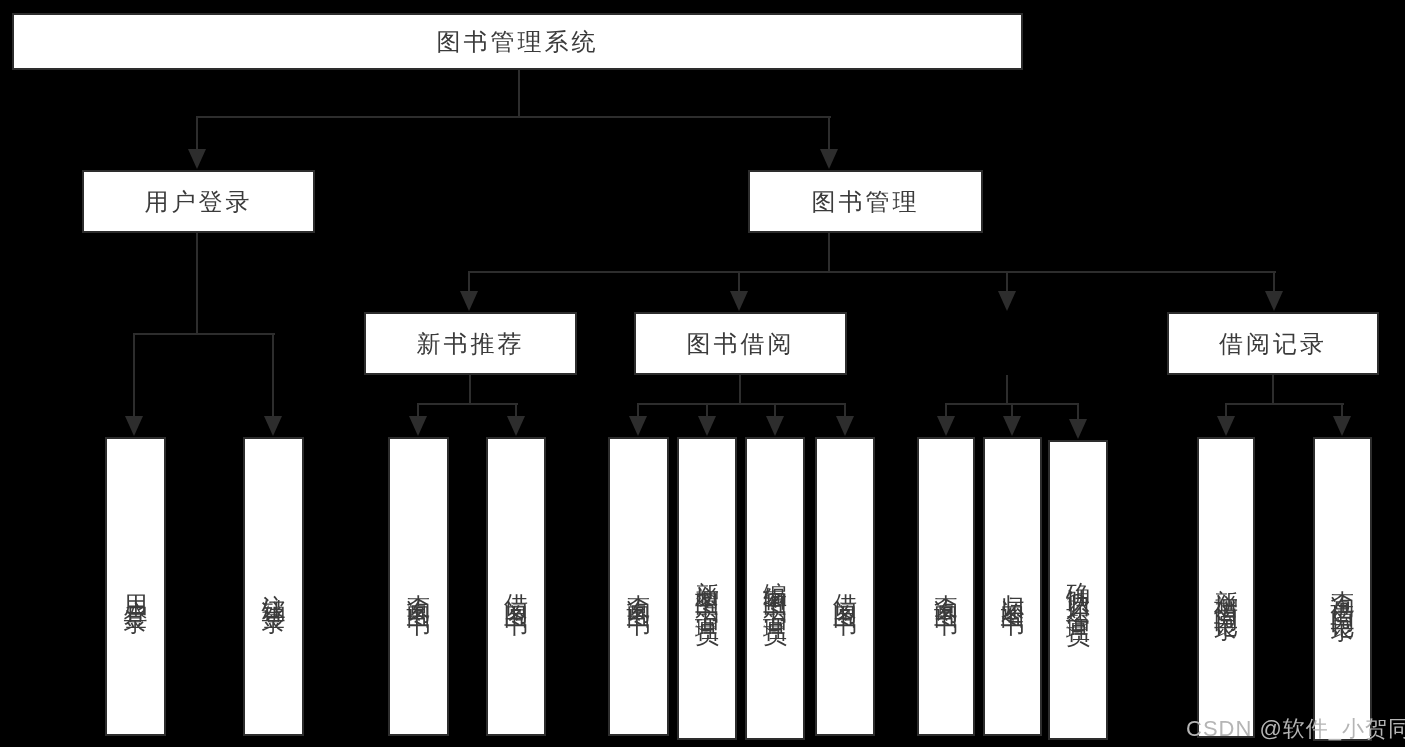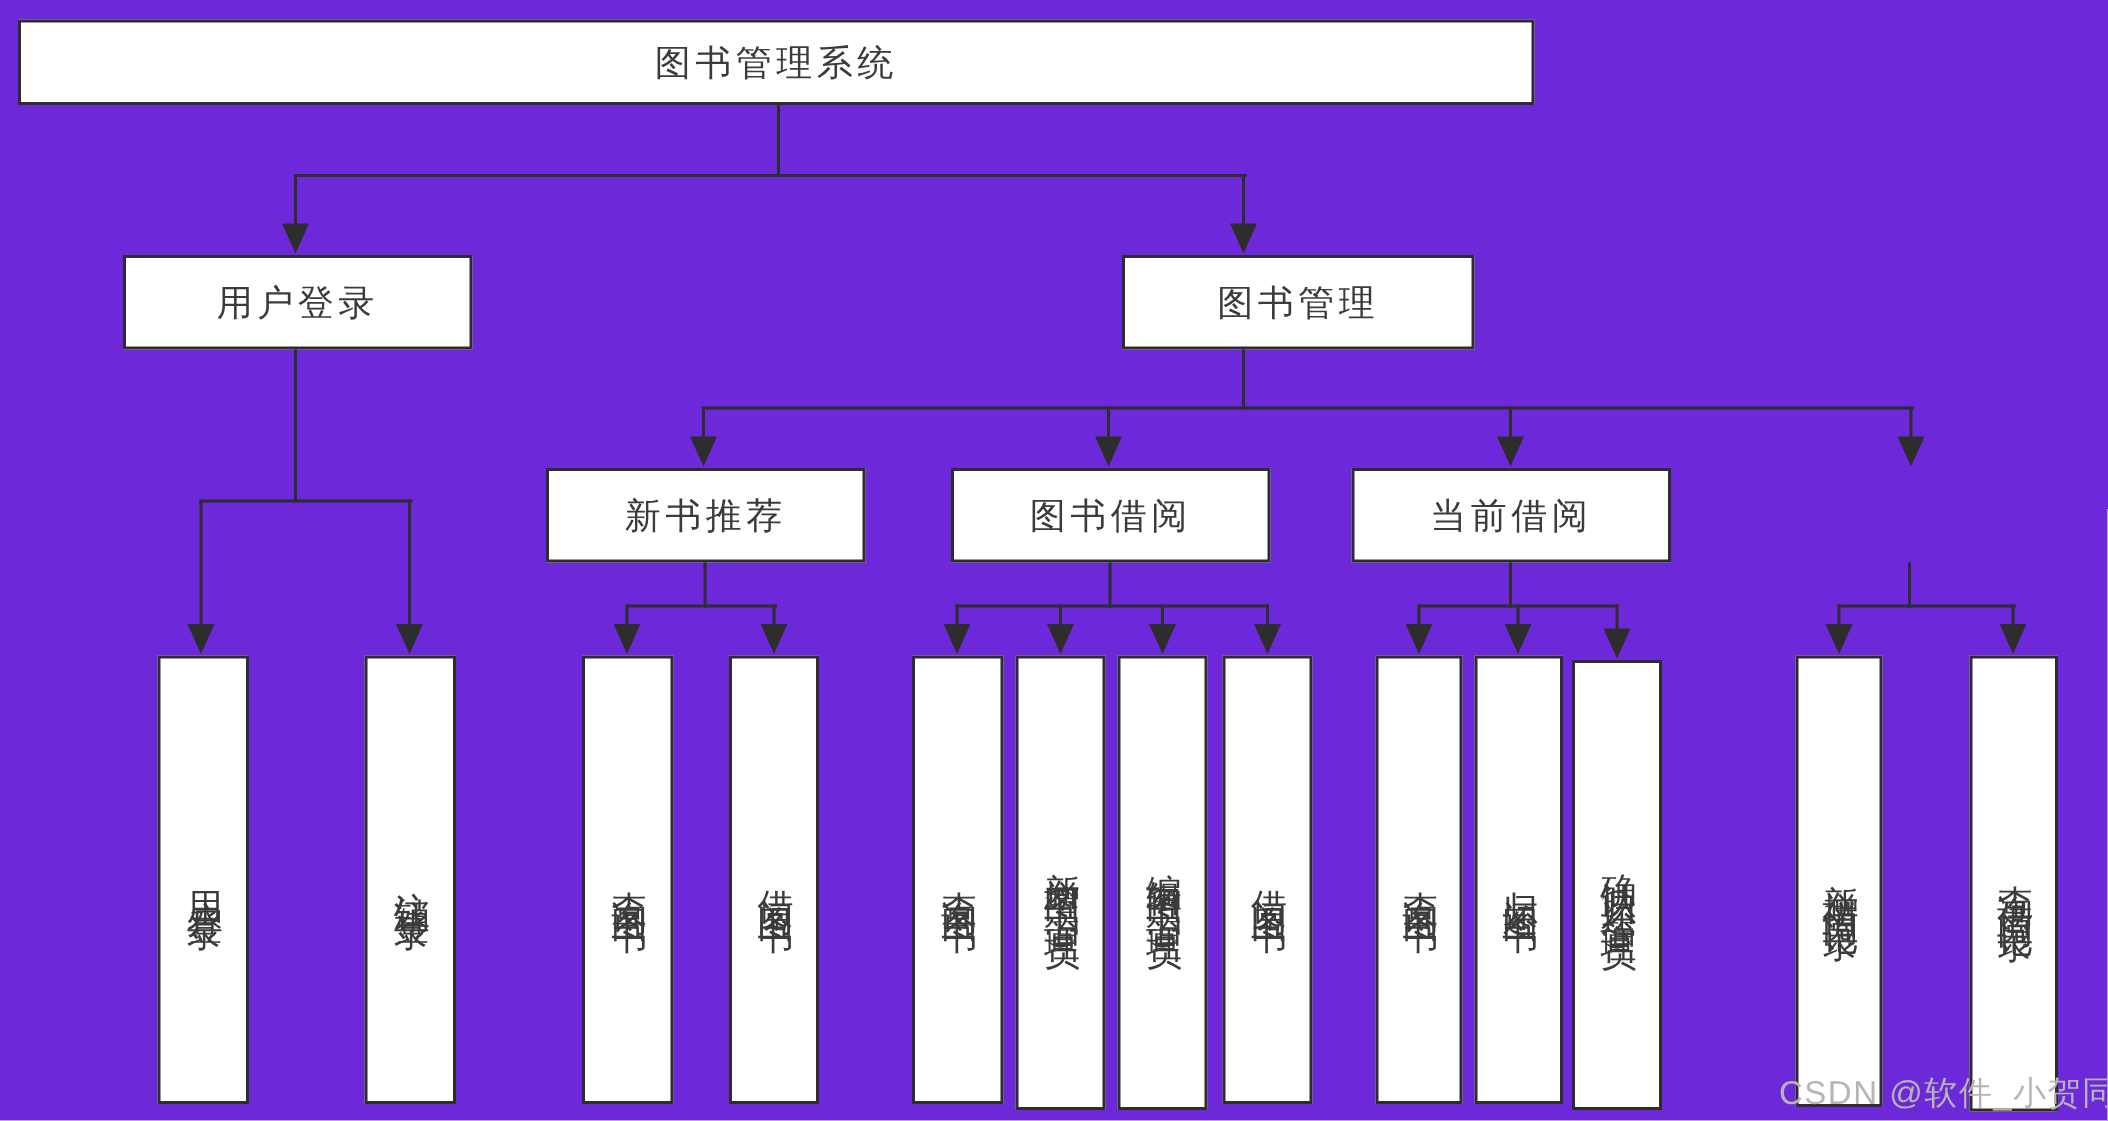--- a/index.html
+++ b/index.html
@@ -1,19 +1,19 @@
 <!DOCTYPE html>
 <html><head>
 <meta charset="utf-8">
 <style>
   html,body { margin:0; padding:0; background:#ffffff; }
   .canvas {
     position:relative;
     width:1405px; height:747px;
-    background:#6d28d9;
+    background:#000000;
     font-family:"Liberation Sans","DejaVu Sans",sans-serif;
     overflow:hidden;
   }
   .box {
     position:absolute;
     box-sizing:border-box;
     border:2px solid #2d2d2d;
     background:#ffffff;
     display:flex;
     align-items:center;
@@ -102,22 +102,22 @@
   <div class="arrow" style="left:998px; top:291px;"></div>
   <div class="vline" style="left:1273px; top:271px; height:23px;"></div>
   <div class="arrow" style="left:1265px; top:291px;"></div>
 
   <div class="box" style="left:364px; top:312px; width:213px; height:63px;">
     <span class="lbl">新书推荐</span>
   </div>
   <div class="box" style="left:634px; top:312px; width:213px; height:63px;">
     <span class="lbl">图书借阅</span>
   </div>
-  <div class="box" style="left:901px; top:312px; width:213px; height:63px;">
-    <span class="lbl">当前借阅</span>
+  <div class="box" style="left:1167px; top:312px; width:212px; height:63px;">
+    <span class="lbl">借阅记录</span>
   </div>
 
   <div class="vline" style="left:469px; top:375px; height:30px;"></div>
   <div class="hline" style="left:417px; top:403px; width:101px;"></div>
   <div class="vline" style="left:417px; top:403px; height:16px;"></div>
   <div class="arrow" style="left:409px; top:416px;"></div>
   <div class="vline" style="left:515px; top:403px; height:16px;"></div>
   <div class="arrow" style="left:507px; top:416px;"></div>
 
   <div class="box leaf" style="left:388px; top:437px; width:61px; height:299px;">

